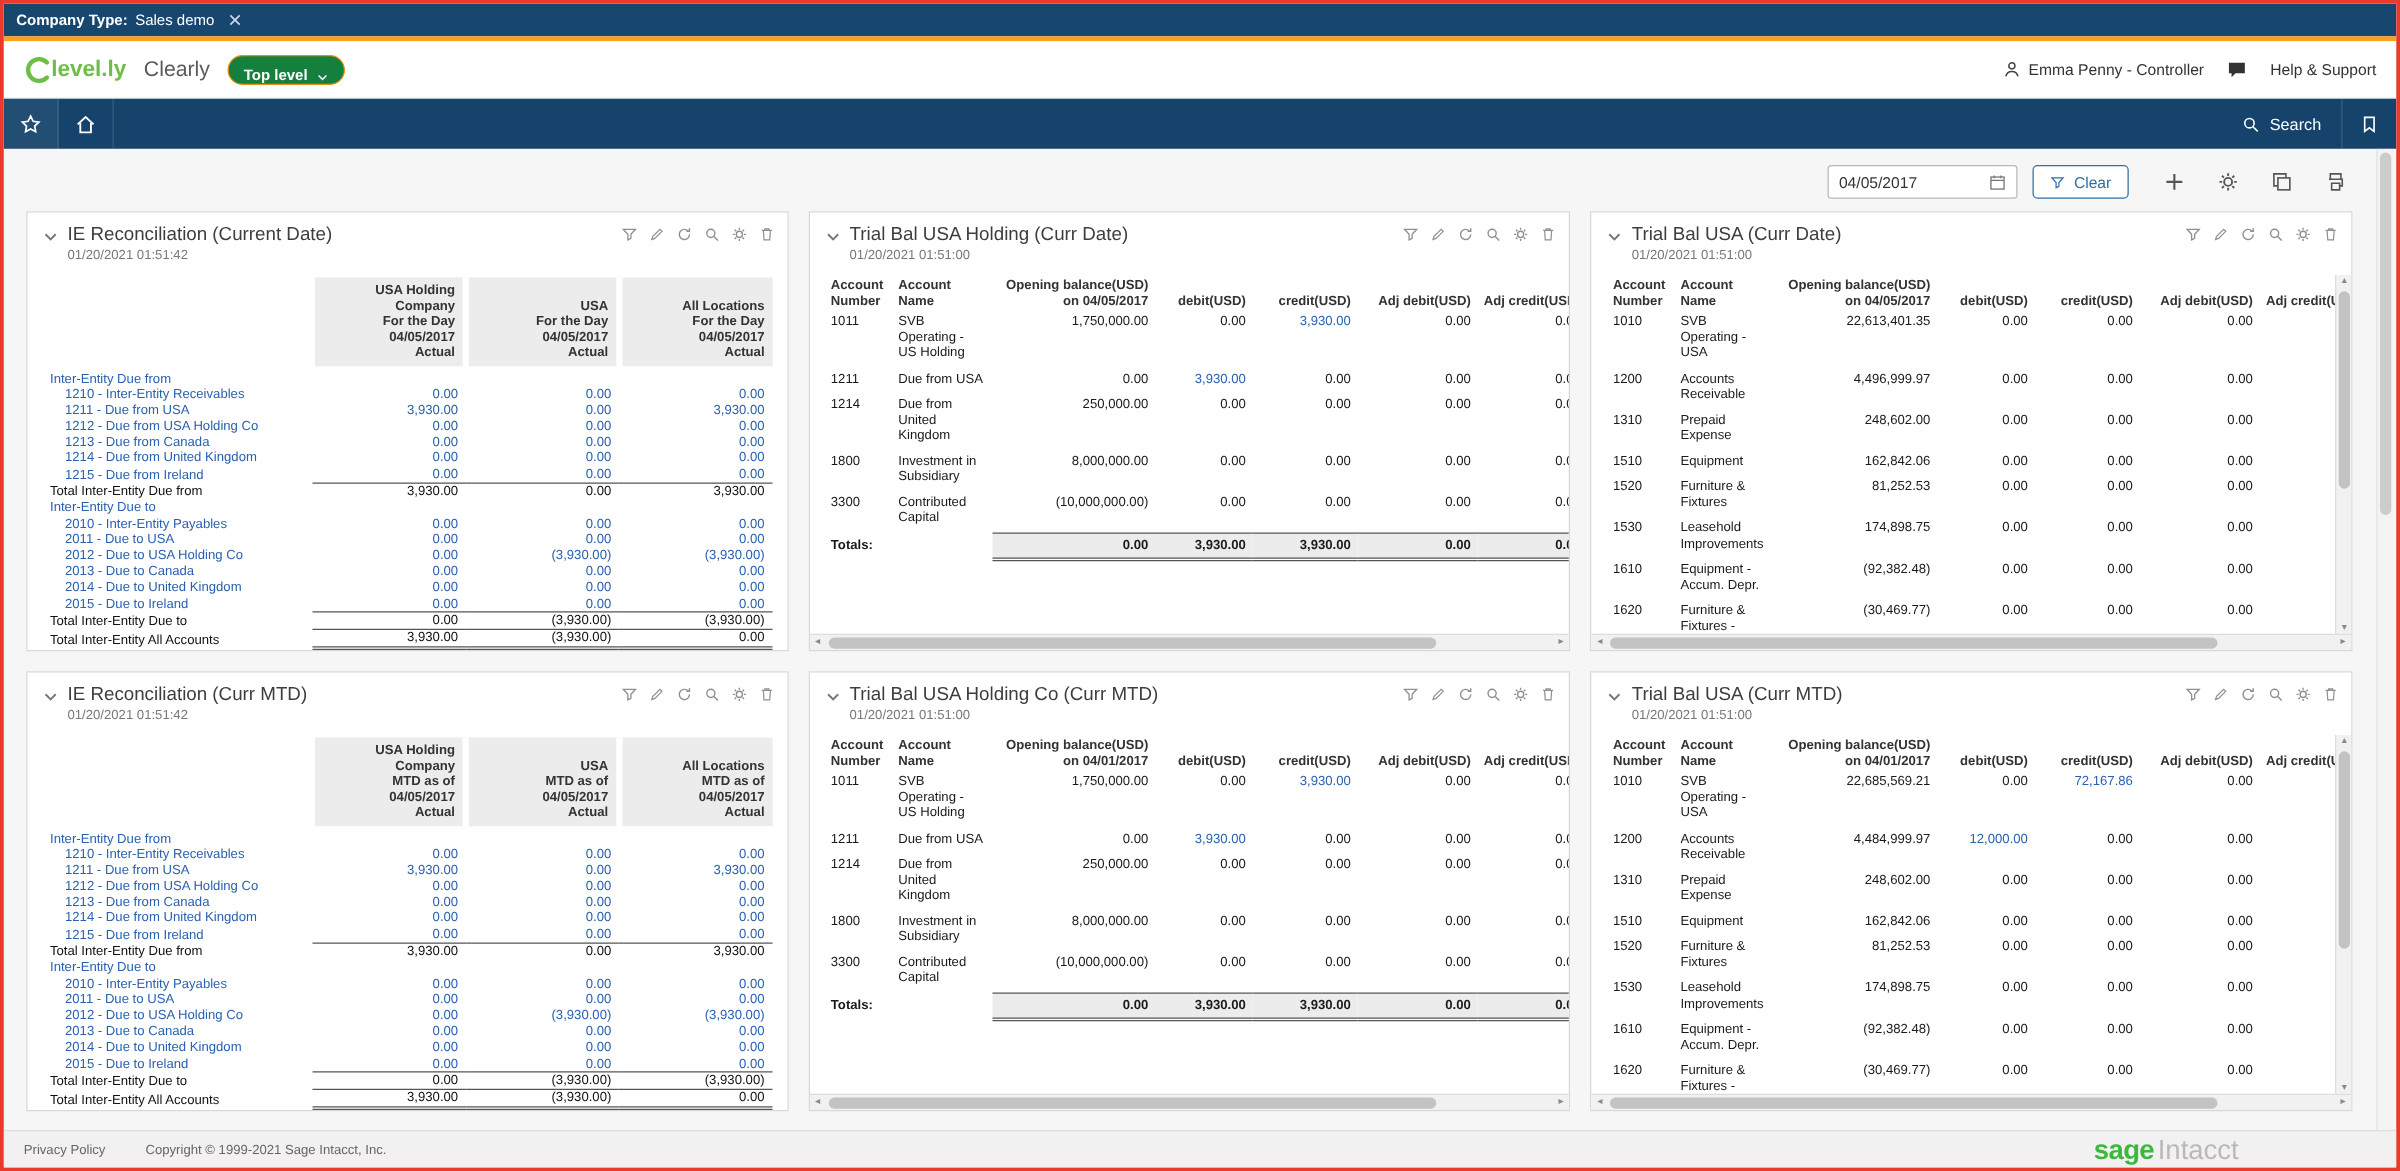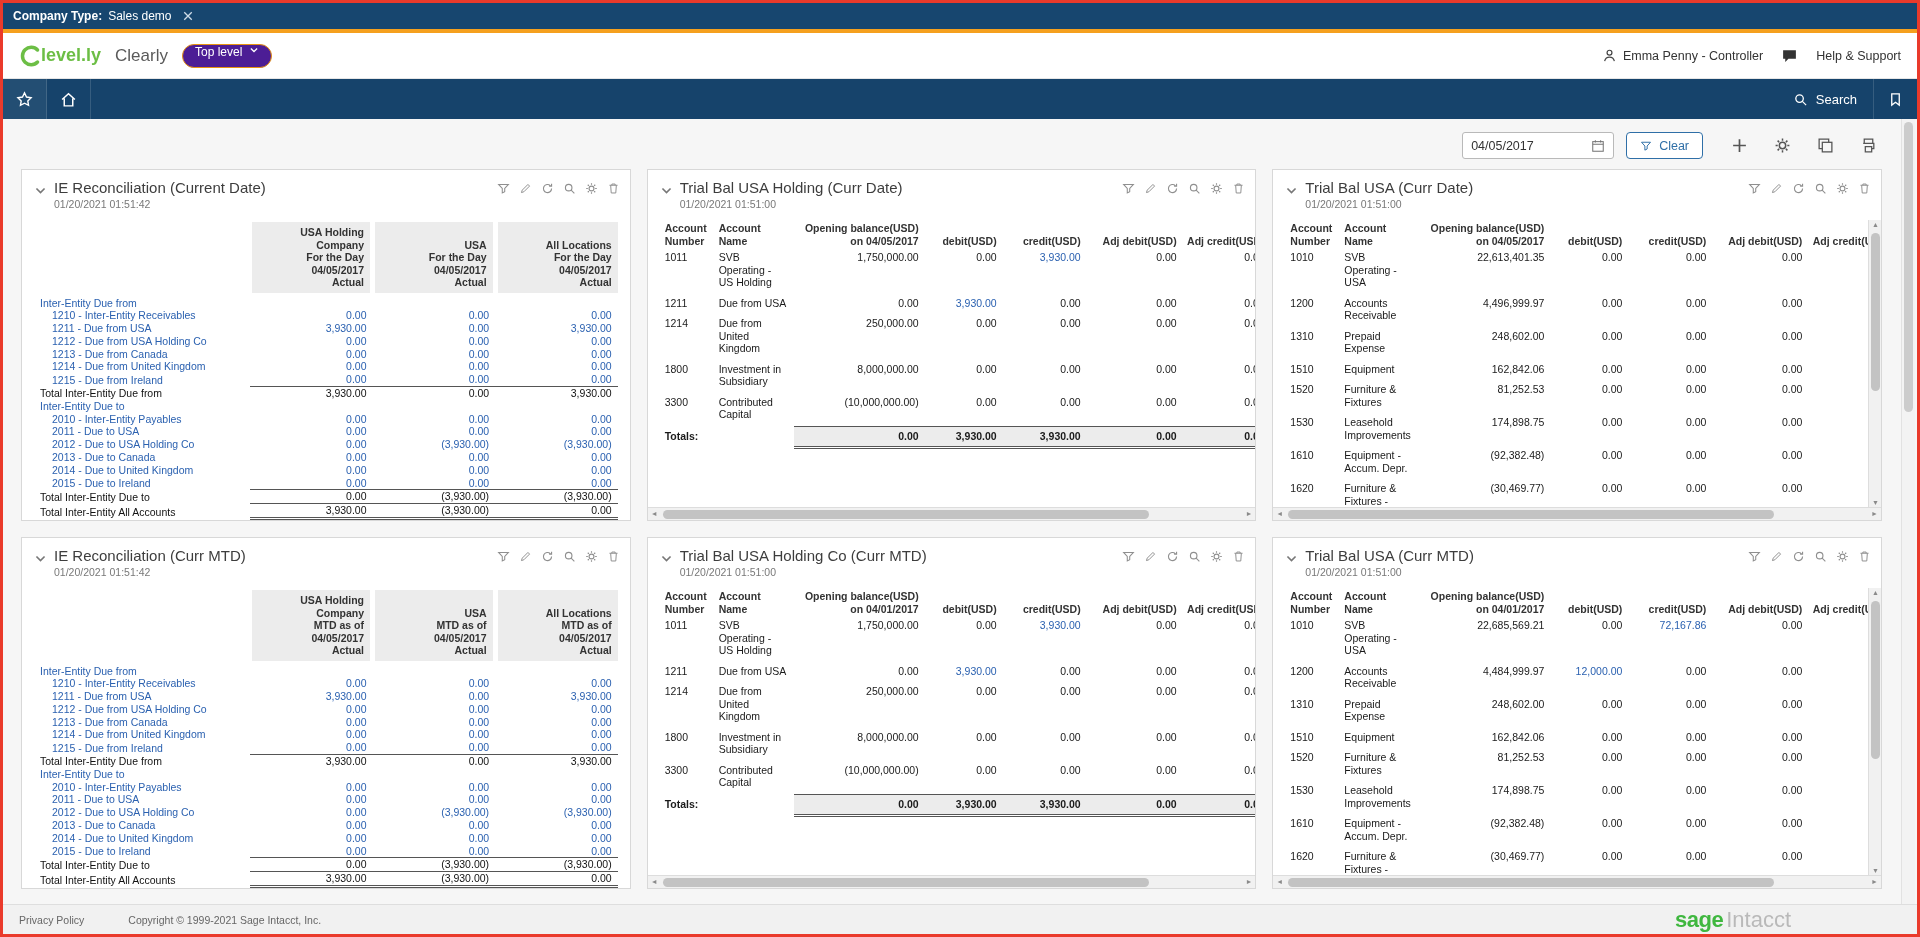--- a/index.html
+++ b/index.html
@@ -18,21 +18,21 @@
   .company-bar{height:26px;background:#17466f;color:#fff;display:flex;align-items:center;padding:0 10px;font-size:12px;gap:6px;flex:0 0 auto}
   .cb-label{font-weight:bold}
   .cb-close{width:12px;height:12px;color:#cfdce8;cursor:pointer;margin-left:4px}
   .orange-strip{height:4px;background:#f5a01e;flex:0 0 auto}
 
   
   header{height:46px;background:#fff;display:flex;align-items:center;padding:0 16px;gap:14px;flex:0 0 auto;border-bottom:1px solid #e6e6e6}
   .logo{display:flex;align-items:center;color:#6cbe45;font-weight:bold;font-size:18px;cursor:pointer}
   .logo .cmark{width:24px;height:24px;margin-right:-2px}
   .brand{font-size:17px;color:#5a5a5a}
-  .entity-pill{background:#4c1d95;border:1px solid #e89210;color:#fff;font-size:12px;font-weight:normal;border-radius:13px;height:24px;padding:0 12px;display:flex;align-items:flex-start;gap:7px;cursor:pointer}
+  .entity-pill{background:#15803d;border:1px solid #e89210;color:#fff;font-size:12px;font-weight:bold;border-radius:13px;height:24px;padding:0 12px;display:flex;align-items:flex-end;gap:7px;cursor:pointer}
   .entity-pill .chev{width:10px;height:10px;color:#fff}
   .hdr-right{margin-left:auto;display:flex;align-items:center;gap:18px;font-size:12.5px;color:#333}
   .user{display:flex;align-items:center;gap:6px;cursor:pointer}
   .user .icn{width:15px;height:15px;color:#444}
   .chat-btn{width:17px;height:17px;color:#333;cursor:pointer}
   .help{cursor:pointer}
 
   
   nav{height:40px;background:#16436b;display:flex;align-items:stretch;color:#fff;flex:0 0 auto}
   .nav-sq{width:44px;display:flex;align-items:center;justify-content:center;border-right:1px solid rgba(255,255,255,.14);cursor:pointer}
@@ -112,21 +112,21 @@
   .hbar::after{content:"►";position:absolute;right:3px;top:0;font-size:7px;color:#8a8a8a;line-height:12px}
   .hthumb{position:absolute;left:15px;width:80%;top:2px;height:9px;background:#c3c3c3;border-radius:5px}
   .vbar{position:absolute;right:0;top:6px;bottom:13px;width:13px;background:#f1f1f1;border-left:1px solid #ddd;cursor:pointer}
   .vbar::before{content:"▲";position:absolute;top:1px;left:3px;font-size:7px;color:#8a8a8a}
   .vbar::after{content:"▼";position:absolute;bottom:1px;left:3px;font-size:7px;color:#8a8a8a}
   .vthumb{position:absolute;top:13px;height:55%;left:2px;width:9px;background:#c3c3c3;border-radius:5px}
   .page-vscroll{position:absolute;right:2px;top:0;bottom:0;width:14px;background:#f3f3f3;border-left:1px solid #e2e2e2;cursor:pointer}
   .page-vthumb{position:absolute;top:3px;height:290px;left:2px;width:9px;background:#cccccc;border-radius:5px}
 
   
-  footer{height:30px;background:#f1f1f1;border-top:1px solid #dedede;display:flex;align-items:center;padding:0 16px;font-size:10.5px;color:#666;gap:44px;flex:0 0 auto}
+  footer{height:30px;background:#f1f1f1;border-top:1px solid #dedede;display:flex;align-items:center;padding:0 16px;font-size:10.5px;color:#666;gap:32px;flex:0 0 auto}
   .privacy{cursor:pointer}
   .sage-logo{margin-left:auto;font-size:22px;line-height:22px;margin-right:110px}
   .sage-g{color:#3fb73f;font-weight:bold;letter-spacing:-.5px}
   .sage-i{color:#b9b9b9;margin-left:3px;font-weight:300}
 </style>
 </head>
 <body>
 
 <div class="company-bar">
   <span class="cb-label">Company Type:</span>

